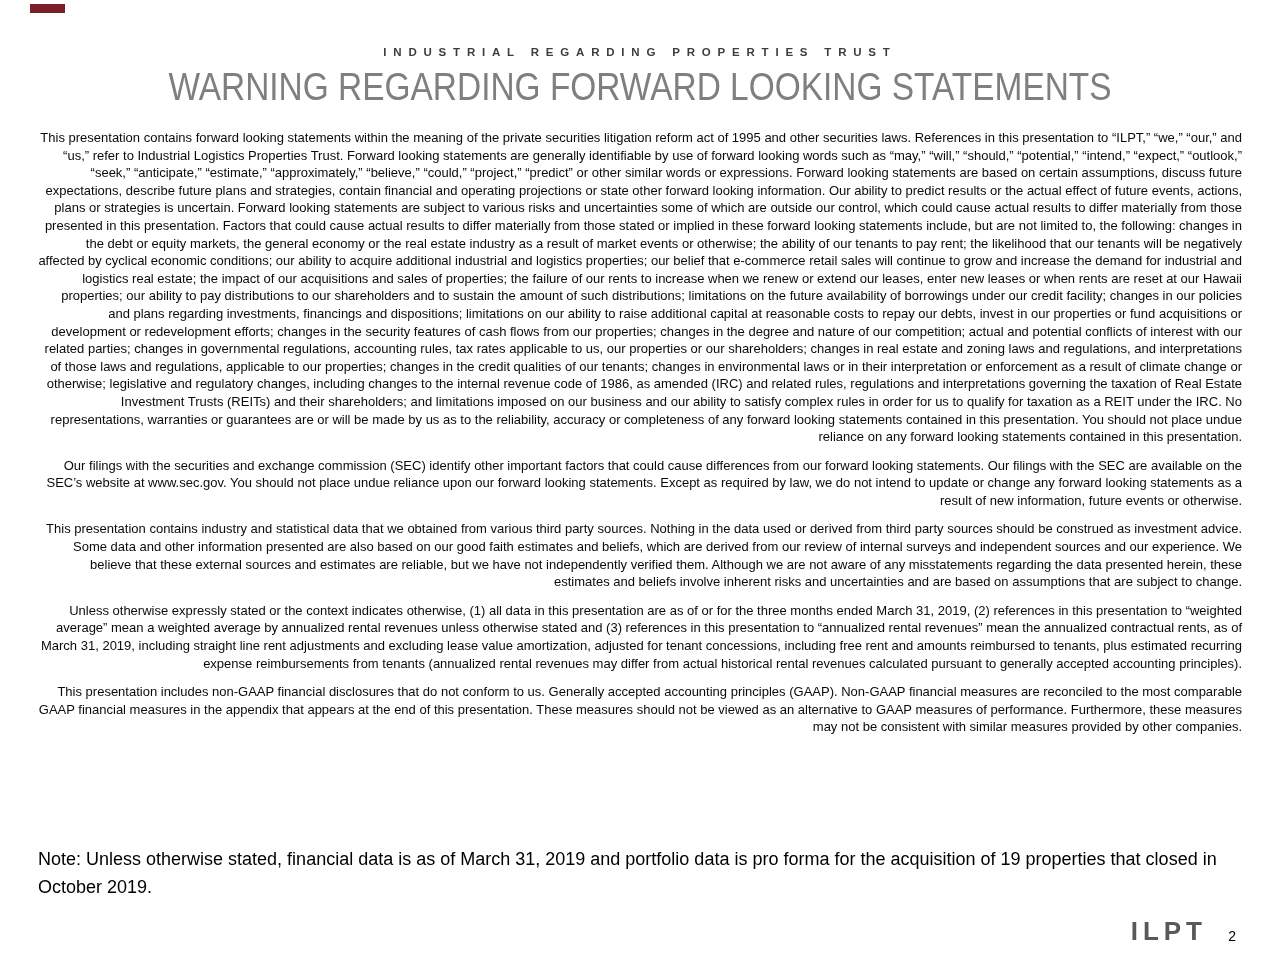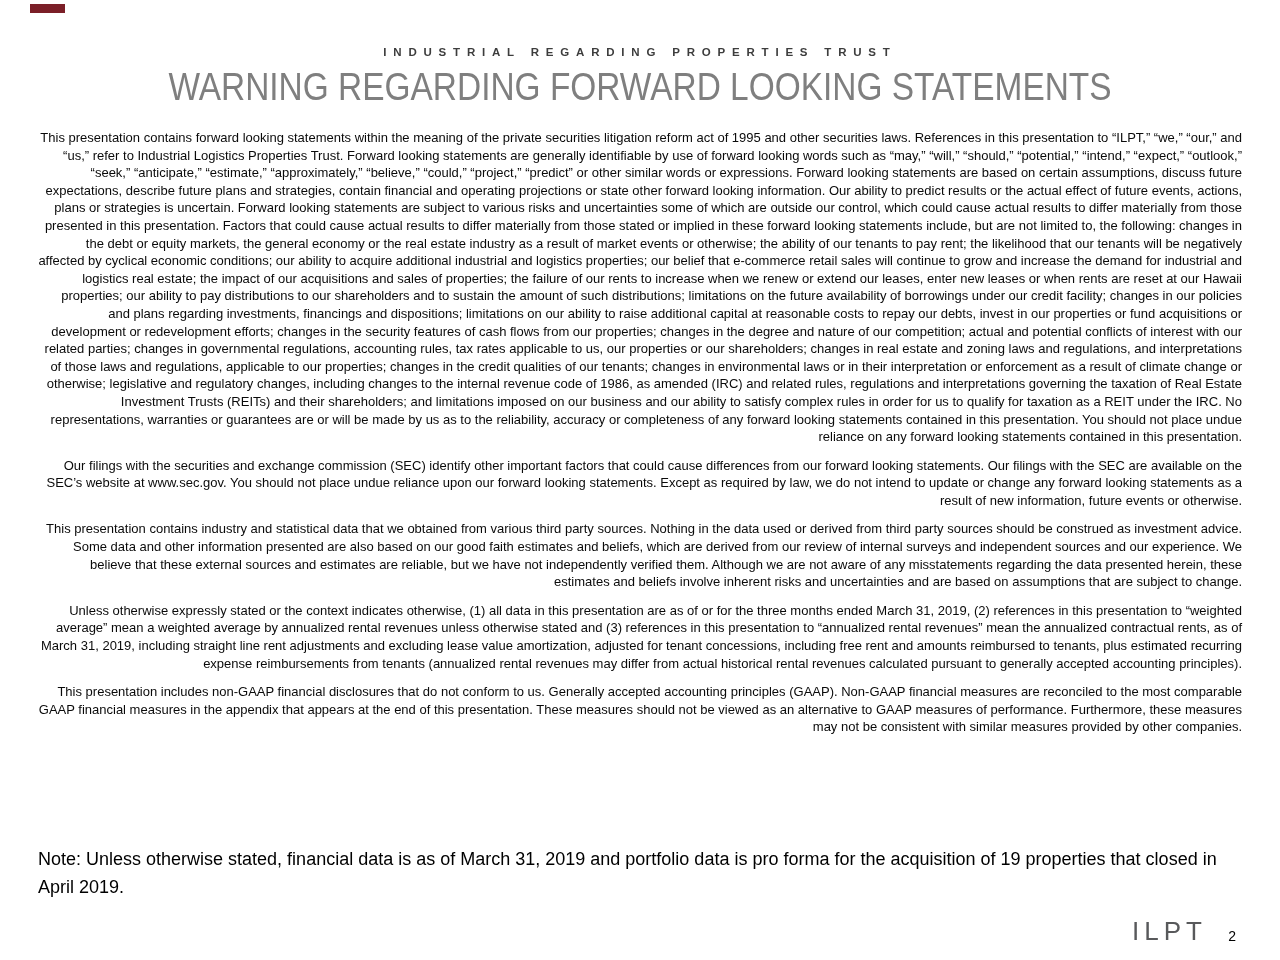--- a/index.html
+++ b/index.html
@@ -57,21 +57,21 @@
     width: 1205px;
     font-size: 18px;
     line-height: 28px;
     color: #000000;
   }
   .logo {
     position: absolute;
     right: 73px;
     bottom: 13px;
     font-size: 26px;
-    font-weight: 400;
+    font-weight: 700;
     letter-spacing: 5px;
     color: #58595b;
   }
   .page-num {
     position: absolute;
     right: 44px;
     bottom: 16px;
     font-size: 14px;
     color: #000000;
   }
@@ -88,19 +88,19 @@
   <h1 class="title">WARNING REGARDING FORWARD LOOKING STATEMENTS</h1>
 
   <div class="body-text">
     <p>This presentation contains forward looking statements within the meaning of the private securities litigation reform act of 1995 and other securities laws. References in this presentation to “ILPT,” “we,” “our,” and “us,” refer to Industrial Logistics Properties Trust. Forward looking statements are generally identifiable by use of forward looking words such as “may,” “will,” “should,” “potential,” “intend,” “expect,” “outlook,” “seek,” “anticipate,” “estimate,” “approximately,” “believe,” “could,” “project,” “predict” or other similar words or expressions. Forward looking statements are based on certain assumptions, discuss future expectations, describe future plans and strategies, contain financial and operating projections or state other forward looking information. Our ability to predict results or the actual effect of future events, actions, plans or strategies is uncertain. Forward looking statements are subject to various risks and uncertainties some of which are outside our control, which could cause actual results to differ materially from those presented in this presentation. Factors that could cause actual results to differ materially from those stated or implied in these forward looking statements include, but are not limited to, the following: changes in the debt or equity markets, the general economy or the real estate industry as a result of market events or otherwise; the ability of our tenants to pay rent; the likelihood that our tenants will be negatively affected by cyclical economic conditions; our ability to acquire additional industrial and logistics properties; our belief that e-commerce retail sales will continue to grow and increase the demand for industrial and logistics real estate; the impact of our acquisitions and sales of properties; the failure of our rents to increase when we renew or extend our leases, enter new leases or when rents are reset at our Hawaii properties; our ability to pay distributions to our shareholders and to sustain the amount of such distributions; limitations on the future availability of borrowings under our credit facility; changes in our policies and plans regarding investments, financings and dispositions; limitations on our ability to raise additional capital at reasonable costs to repay our debts, invest in our properties or fund acquisitions or development or redevelopment efforts; changes in the security features of cash flows from our properties; changes in the degree and nature of our competition; actual and potential conflicts of interest with our related parties; changes in governmental regulations, accounting rules, tax rates applicable to us, our properties or our shareholders; changes in real estate and zoning laws and regulations, and interpretations of those laws and regulations, applicable to our properties; changes in the credit qualities of our tenants; changes in environmental laws or in their interpretation or enforcement as a result of climate change or otherwise; legislative and regulatory changes, including changes to the internal revenue code of 1986, as amended (IRC) and related rules, regulations and interpretations governing the taxation of Real Estate Investment Trusts (REITs) and their shareholders; and limitations imposed on our business and our ability to satisfy complex rules in order for us to qualify for taxation as a REIT under the IRC. No representations, warranties or guarantees are or will be made by us as to the reliability, accuracy or completeness of any forward looking statements contained in this presentation. You should not place undue reliance on any forward looking statements contained in this presentation.</p>
     <p>Our filings with the securities and exchange commission (SEC) identify other important factors that could cause differences from our forward looking statements. Our filings with the SEC are available on the SEC’s website at www.sec.gov. You should not place undue reliance upon our forward looking statements. Except as required by law, we do not intend to update or change any forward looking statements as a result of new information, future events or otherwise.</p>
     <p>This presentation contains industry and statistical data that we obtained from various third party sources. Nothing in the data used or derived from third party sources should be construed as investment advice. Some data and other information presented are also based on our good faith estimates and beliefs, which are derived from our review of internal surveys and independent sources and our experience. We believe that these external sources and estimates are reliable, but we have not independently verified them. Although we are not aware of any misstatements regarding the data presented herein, these estimates and beliefs involve inherent risks and uncertainties and are based on assumptions that are subject to change.</p>
     <p>Unless otherwise expressly stated or the context indicates otherwise, (1) all data in this presentation are as of or for the three months ended March 31, 2019, (2) references in this presentation to “weighted average” mean a weighted average by annualized rental revenues unless otherwise stated and (3) references in this presentation to “annualized rental revenues” mean the annualized contractual rents, as of March 31, 2019, including straight line rent adjustments and excluding lease value amortization, adjusted for tenant concessions, including free rent and amounts reimbursed to tenants, plus estimated recurring expense reimbursements from tenants (annualized rental revenues may differ from actual historical rental revenues calculated pursuant to generally accepted accounting principles).</p>
     <p>This presentation includes non-GAAP financial disclosures that do not conform to us. Generally accepted accounting principles (GAAP). Non-GAAP financial measures are reconciled to the most comparable GAAP financial measures in the appendix that appears at the end of this presentation. These measures should not be viewed as an alternative to GAAP measures of performance. Furthermore, these measures may not be consistent with similar measures provided by other companies.</p>
   </div>
 
-  <div class="note">Note: Unless otherwise stated, financial data is as of March 31, 2019 and portfolio data is pro forma for the acquisition of 19 properties that closed in April 2019.</div>
+  <div class="note">Note: Unless otherwise stated, financial data is as of March 31, 2019 and portfolio data is pro forma for the acquisition of 19 properties that closed in October 2019.</div>
 
   <div class="logo">ILPT</div>
 
   <div class="page-num">2</div>
 
 </div>
 
 </body></html>

